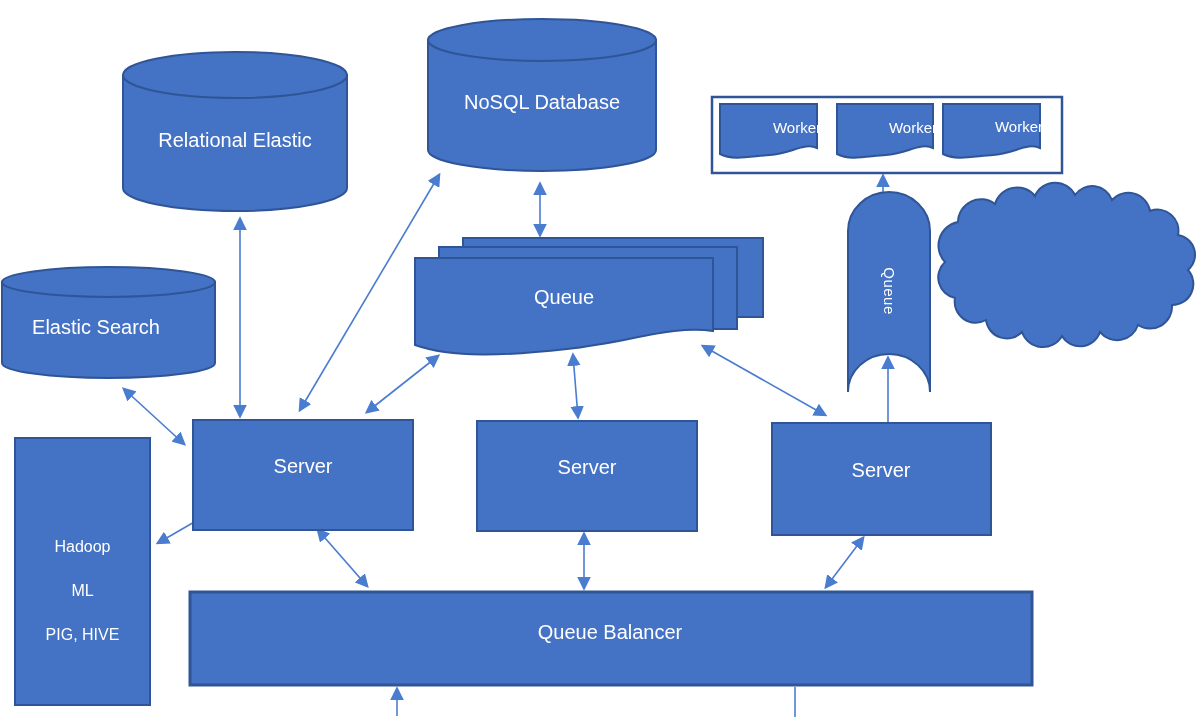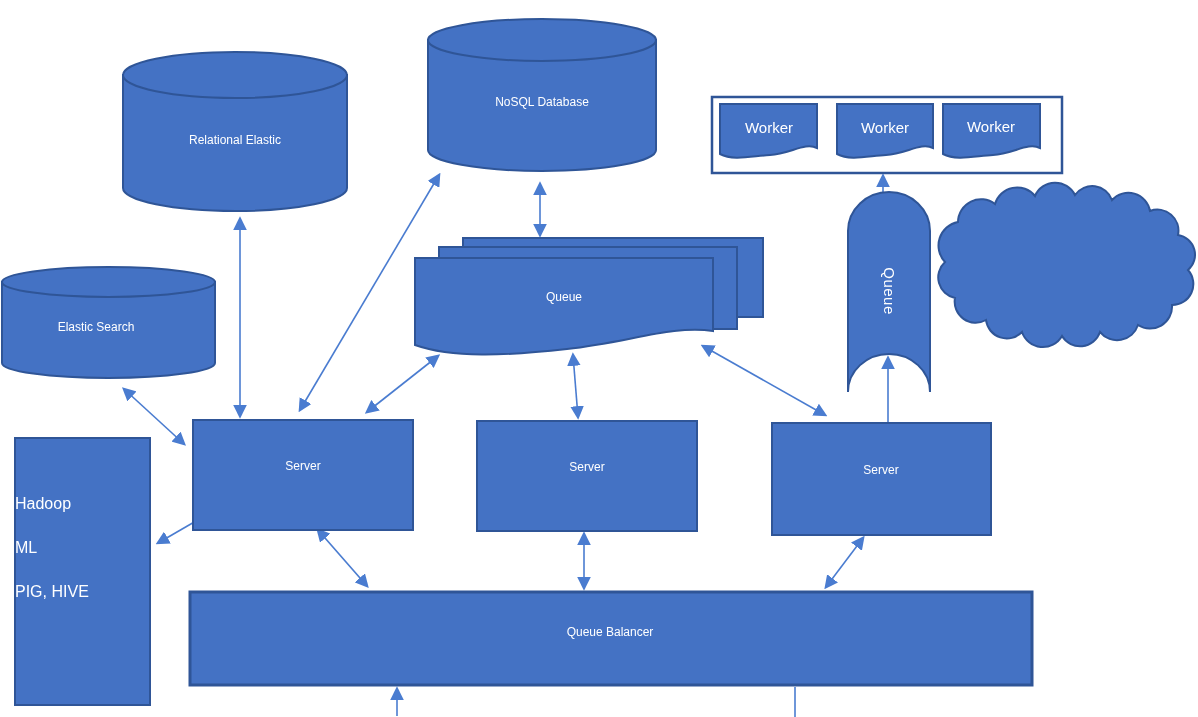--- a/index.html
+++ b/index.html
@@ -2,30 +2,30 @@
 <html><head>
 <meta charset="utf-8">
 <style>
   html,body{margin:0;padding:0;background:#fff;}
   #canvas{
     position:relative;width:1198px;height:717px;overflow:hidden;background:#fff;
     font-family:"Liberation Sans",sans-serif;
   }
   #canvas svg{position:absolute;left:0;top:0;}
   .lbl{
-    position:absolute;color:#fff;font-size:12px;
+    position:absolute;color:#fff;font-size:20px;
     transform:translate(-50%,-50%);white-space:nowrap;
     pointer-events:none;
   }
-  .lbl.small{font-size:15px;}
+  .lbl.small{font-size:15px;margin-left:28px;}
   .lbl.rot{transform:translate(-50%,-50%) rotate(90deg);font-size:15px;letter-spacing:.5px;}
   .lbl-block{position:absolute;color:#fff;font-size:16px;pointer-events:none;}
   .lbl-block span{display:block;}
   #payment-label{left:1016px;top:234px;line-height:31px;}
-  #hadoop-label{left:15px;top:482px;width:135px;text-align:left;line-height:44px;}
+  #hadoop-label{left:15px;top:525px;width:135px;text-align:center;line-height:44px;}
 </style>
 </head>
 <body>
 
 <div id="canvas">
 
   <svg width="1198" height="717" viewBox="0 0 1198 717">
     <defs>
       <marker id="arr" viewBox="0 0 10 10" refX="8" refY="5" markerWidth="8.5" markerHeight="8.5" orient="auto-start-reverse">
         <path d="M0,0 L10,5 L0,10 z" fill="#4a7cd0"></path>

